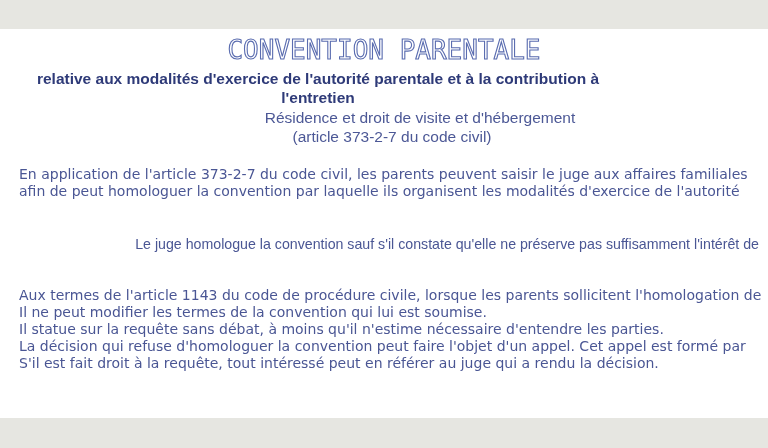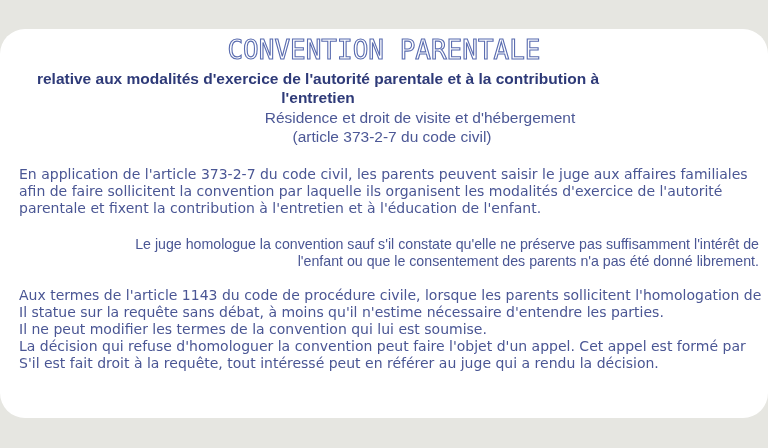--- a/index.html
+++ b/index.html
@@ -5,21 +5,20 @@
     html, body { margin: 0; padding: 0; }
     body {
       width: 768px; height: 448px; overflow: hidden;
       background: #e6e6e1;
       font-family: "DejaVu Sans", sans-serif;
       position: relative;
     }
     .page {
       position: absolute; left: 0; top: 29px; width: 768px; height: 389px;
       background: #ffffff;
-      border-radius: 25px;
     }
     .title {
       position: absolute; left: 0; width: 768px; top: 6px;
       text-align: center;
       font-family: "DejaVu Sans Mono", monospace;
       font-size: 26px; letter-spacing: 0px;
       color: #ffffff;
       -webkit-text-stroke: 1.1px #5b6db0;
       line-height: 30px;
     }
@@ -57,29 +56,27 @@
 <div class="page">
   <div class="title">CONVENTION PARENTALE</div>
   <div class="subtitle">
     <span class="line">relative aux modalités d'exercice de l'autorité parentale et à la contribution à l'entretien</span>
   </div>
   <div class="subline sub1">Résidence et droit de visite et d'hébergement</div>
   <div class="subline sub2">(article 373-2-7 du code civil)</div>
 
   <div class="body-text p1">
     <span class="line">En application de l'article 373-2-7 du code civil, les parents peuvent saisir le juge aux affaires familiales</span>
-    <span class="line">afin de faire sollicitent la convention par laquelle ils organisent les modalités d'exercice de l'autorité</span>
-    <span class="line">parentale et fixent la contribution à l'entretien et à l'éducation de l'enfant.</span>
+    <span class="line">afin de peut homologuer la convention par laquelle ils organisent les modalités d'exercice de l'autorité</span>
   </div>
 
   <div class="body-text p2">
     <span class="line">Le juge homologue la convention sauf s'il constate qu'elle ne préserve pas suffisamment l'intérêt de</span>
-    <span class="line">l'enfant ou que le consentement des parents n'a pas été donné librement.</span>
   </div>
 
   <div class="body-text p3">
     <span class="line">Aux termes de l'article 1143 du code de procédure civile, lorsque les parents sollicitent l'homologation de</span>
+    <span class="line"> Il ne peut modifier les termes de la convention qui lui est soumise.</span>
     <span class="line">Il statue sur la requête sans débat, à moins qu'il n'estime nécessaire d'entendre les parties.</span>
-    <span class="line"> Il ne peut modifier les termes de la convention qui lui est soumise.</span>
     <span class="line">La décision qui refuse d'homologuer la convention peut faire l'objet d'un appel. Cet appel est formé par</span>
     <span class="line"> S'il est fait droit à la requête, tout intéressé peut en référer au juge qui a rendu la décision.</span>
   </div>
 </div>
 
 </body></html>

